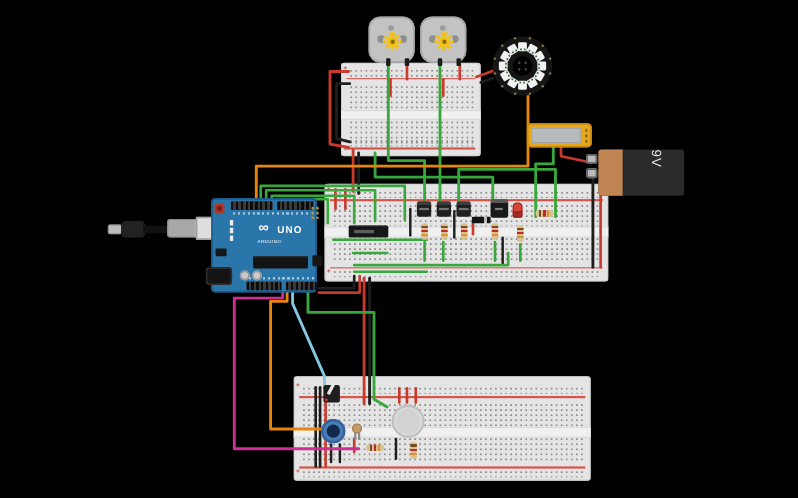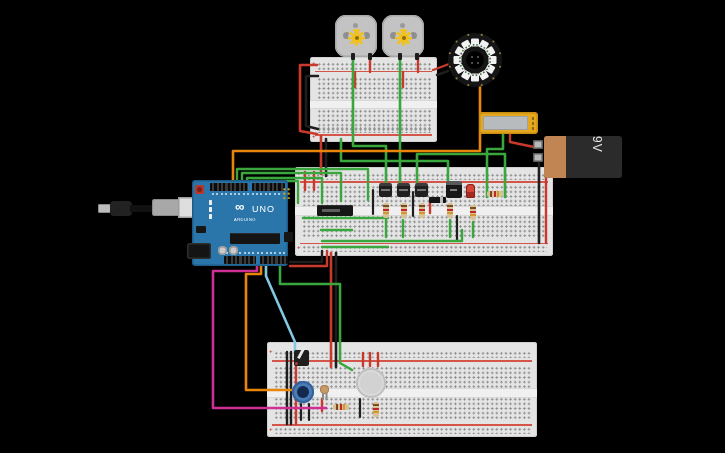--- a/index.html
+++ b/index.html
@@ -28,21 +28,21 @@
   .term{position:absolute;width:4px;height:7px;background:#1c1c1c;border-radius:1px;}
   
   .ard-board{background:#2a76ab;border-radius:4px;box-shadow:inset 0 0 0 1.5px #1d5c88;}
   .hdr{position:absolute;background:#1a1a1a;background-image:repeating-linear-gradient(90deg,#0c0c0c 0 2.2px,#3a3a3a 2.2px 4.4px);border-radius:1px;}
   .silk{position:absolute;background-image:repeating-linear-gradient(90deg,#cfe2ee 0 2px,transparent 2px 4.4px);height:1.5px;opacity:.8;}
   .chip{position:absolute;background:#141414;border-radius:1px;box-shadow:inset 0 1px 0 #2c2c2c;}
   .cap{position:absolute;border-radius:50%;background:#cbcbcb;box-shadow:inset 0 0 0 1.5px #979797;}
   .icsp{position:absolute;width:9px;height:12px;
         background-image:radial-gradient(#caa227 1.1px,transparent 1.3px);background-size:4.5px 4.5px;}
   .logo-inf{color:#fff;font-size:13px;font-weight:bold;line-height:10px;}
-  .logo-uno{color:#fff;font-size:9px;font-weight:normal;letter-spacing:1px;}
+  .logo-uno{color:#fff;font-size:9px;font-weight:bold;letter-spacing:1px;}
   .logo-brand{color:#fff;font-size:4px;letter-spacing:.5px;}
   
   .res-v{width:6px;height:15px;border-radius:2px;
      background:linear-gradient(180deg,#d8c095 0 2px,#7a4b1f 2px 4px,#d8c095 4px 6px,#c1272d 6px 8px,#d8c095 8px 9.5px,#d4972c 9.5px 11.5px,#d8c095 11.5px 15px);}
   .res-h{width:16px;height:6px;border-radius:2px;
      background:linear-gradient(90deg,#d8c095 0 3px,#7a4b1f 3px 5px,#d8c095 5px 7px,#c1272d 7px 9px,#d8c095 9px 10.5px,#d4972c 10.5px 12.5px,#d8c095 12.5px 16px);}
   .to92{background:linear-gradient(180deg,#3c3c3c 0 3px,#1f1f1f 3px);border-radius:2px;}
   .to92:after{content:"";position:absolute;left:2px;top:6px;width:9px;height:2px;background:#8b8b8b;opacity:.8;}
   .fet{background:linear-gradient(180deg,#5a5a5a 0 4px,#181818 4px);border-radius:2px;}
   .fet:after{content:"";position:absolute;left:4px;top:8px;width:7px;height:2px;background:#9a9a9a;opacity:.8;}

